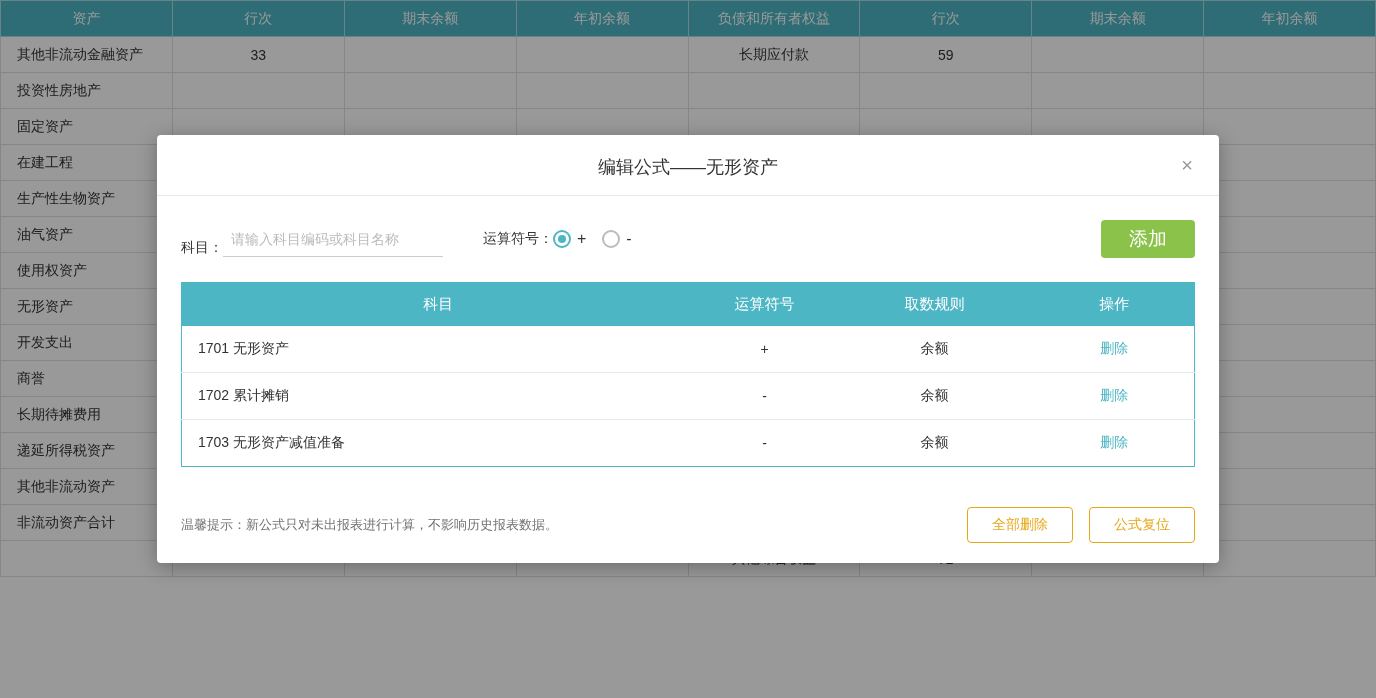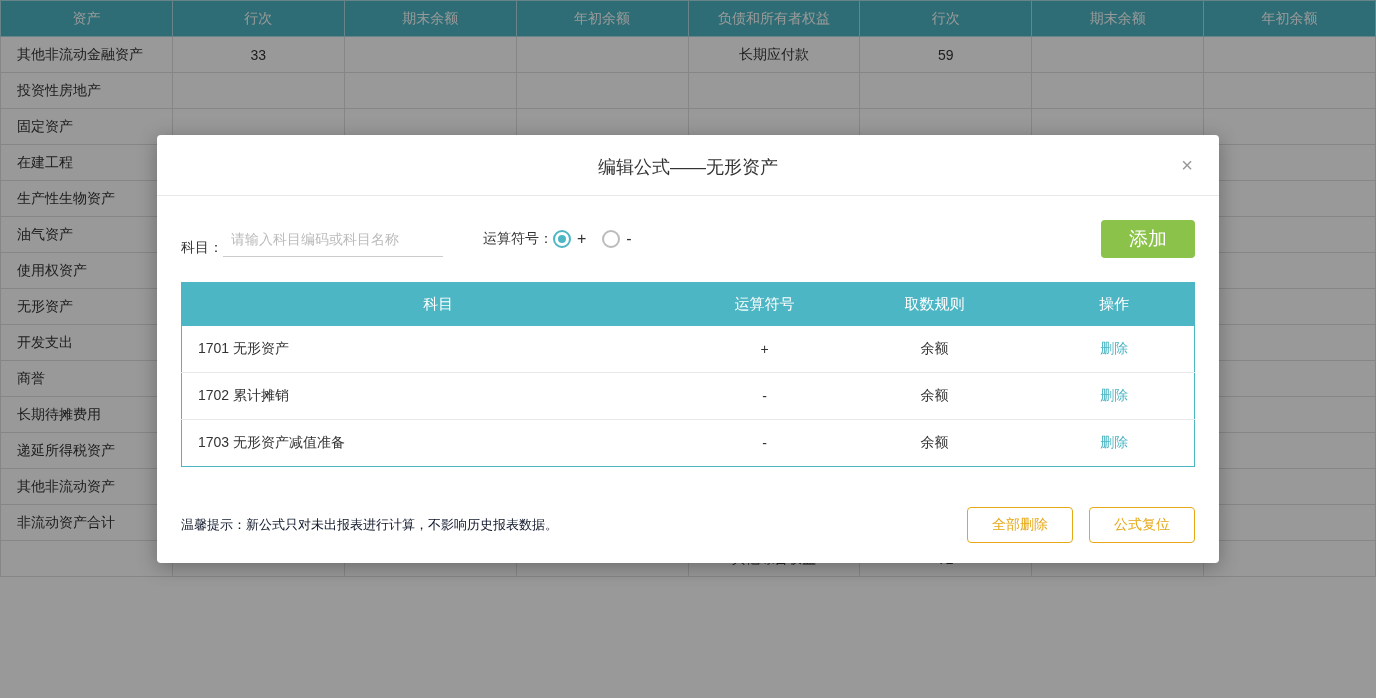--- a/index.html
+++ b/index.html
@@ -283,21 +283,21 @@
 
     
     .modal-footer {
       padding: 16px 24px 20px;
       display: flex;
       align-items: center;
       justify-content: space-between;
     }
 
     .footer-tip {
-      color: #0f172a;
+      color: #737373;
       font-size: 13px;
     }
 
     .footer-btns {
       display: flex;
       gap: 16px;
     }
 
     .btn-outline {
       background: #fff;

